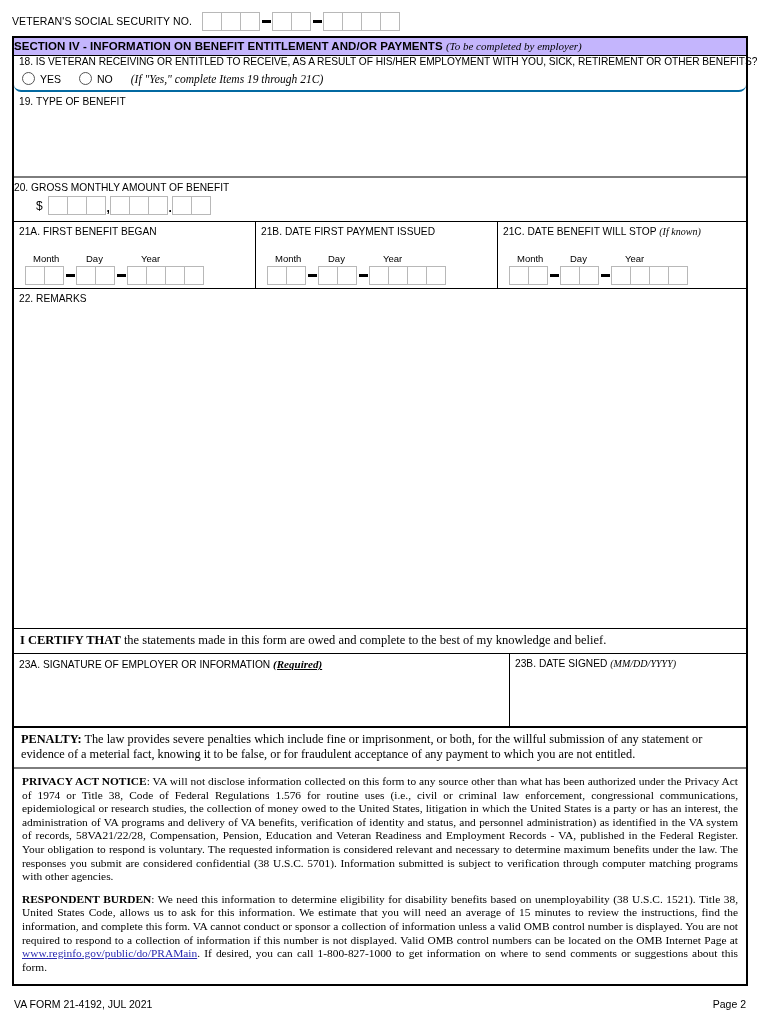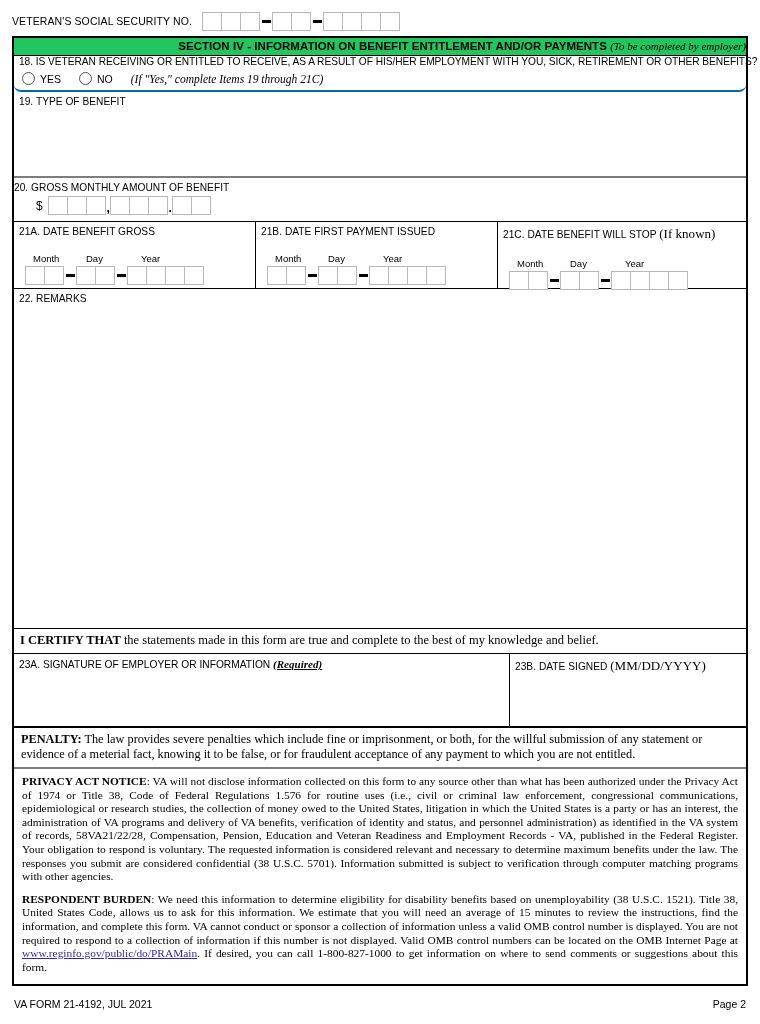--- a/index.html
+++ b/index.html
@@ -62,23 +62,23 @@
   }
 
   
   .form-box {
     border: 2px solid #000;
     box-sizing: border-box;
     width: 736px;
   }
 
   .section-head {
-    background: #22c55e;
+    background: #c4b5fd;
     border-bottom: 1.5px solid #000;
-    text-align: right;
+    text-align: left;
     padding: 2px 0 3px 0;
     font-size: 11.5px;
     font-weight: bold;
     letter-spacing: 0.05px;
   }
   .section-head .note {
     font-weight: normal;
     font-style: italic;
     font-family: "Liberation Serif", serif;
     font-size: 11px;
@@ -182,21 +182,22 @@
   .mdy-heads .h-day   { width: 55px; }
   .mdy-heads .h-year  { width: 60px; }
   .mdy-boxes {
     display: flex;
     align-items: center;
     margin-top: 2px;
     padding-left: 6px;
   }
   .italic-note {
     font-family: "Liberation Serif", serif;
-    font-size: 13px;
+    font-style: italic;
+    font-size: 10px;
   }
 
   
   .remarks {
     border-bottom: 1.5px solid #000;
     height: 340px;
     padding: 4px 5px;
     box-sizing: border-box;
   }
 
@@ -323,21 +324,21 @@
         <span class="cell"></span>
         <span class="sep-dot">.</span>
         <span class="cell"></span>
         <span class="cell"></span>
       </div>
     </div>
 
     <div class="date-row">
 
       <div class="date-col c1">
-        <div class="field-label">21A. DATE BENEFIT GROSS</div>
+        <div class="field-label">21A. FIRST BENEFIT BEGAN</div>
         <div class="mdy-heads">
           <span class="h-month">Month</span>
           <span class="h-day">Day</span>
           <span class="h-year">Year</span>
         </div>
         <div class="mdy-boxes">
           <span class="cell"></span>
           <span class="cell"></span>
           <span class="dash"></span>
           <span class="cell"></span>
@@ -395,21 +396,21 @@
         </div>
       </div>
 
     </div>
 
     <div class="remarks">
       <div class="field-label">22.  REMARKS</div>
     </div>
 
     <div class="certify">
-      <b>I CERTIFY THAT</b><span> the statements made in this form are true and complete to the best of my knowledge and belief.</span>
+      <b>I CERTIFY THAT</b><span> the statements made in this form are owed and complete to the best of my knowledge and belief.</span>
     </div>
 
     <div class="sig-row">
       <div class="sig-a">
         <div class="field-label">
           <span>23A. SIGNATURE OF EMPLOYER OR INFORMATION </span><span class="bold-ital">(Required)</span>
         </div>
       </div>
       <div class="sig-b">
         <div class="field-label">

